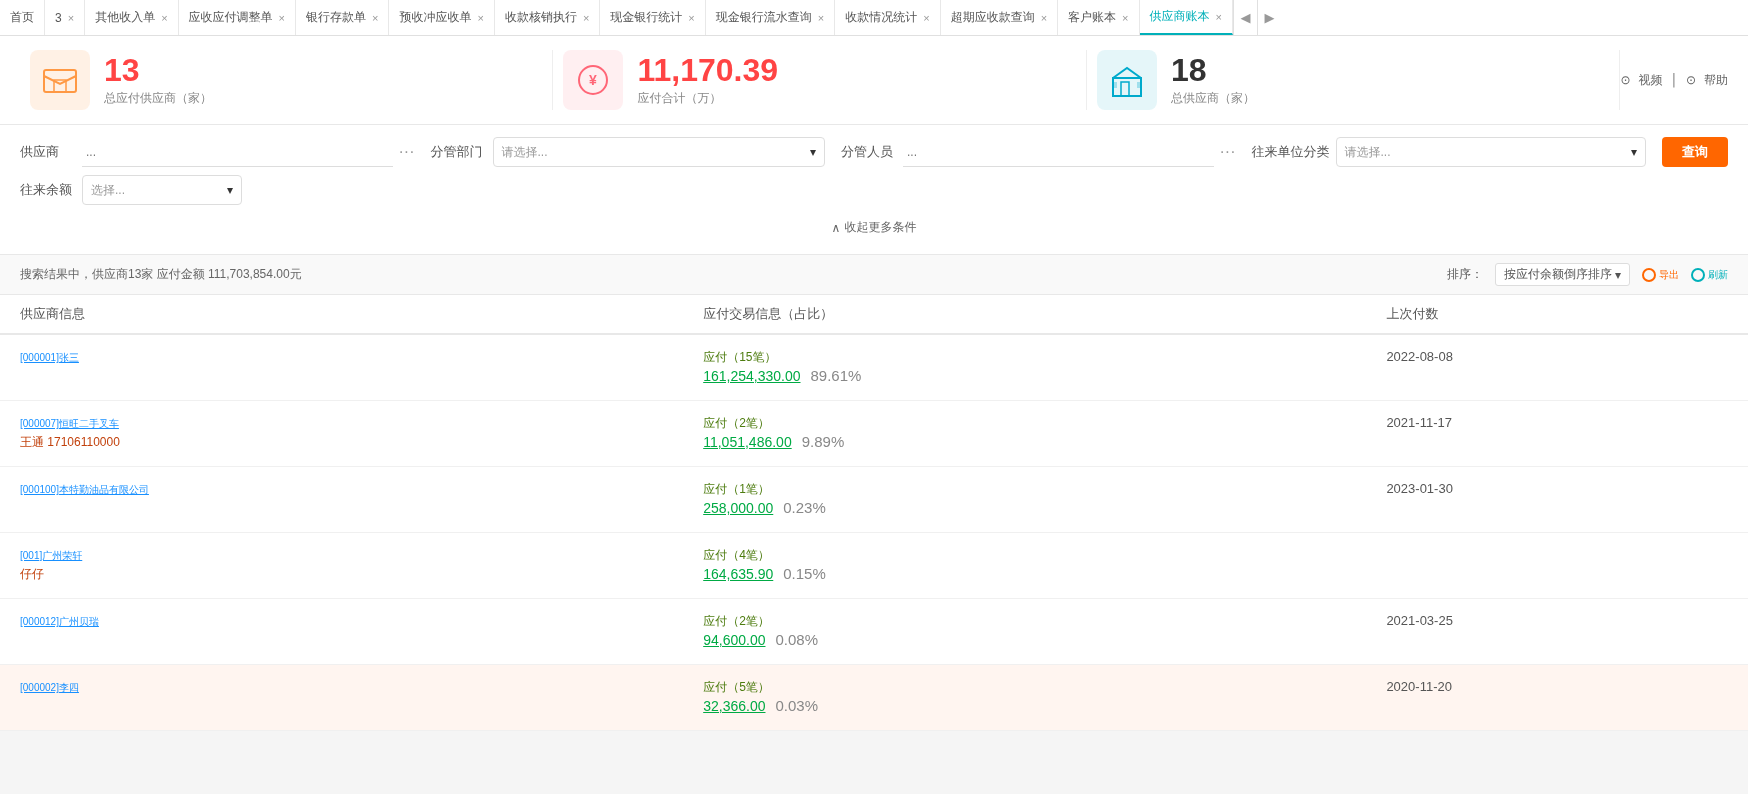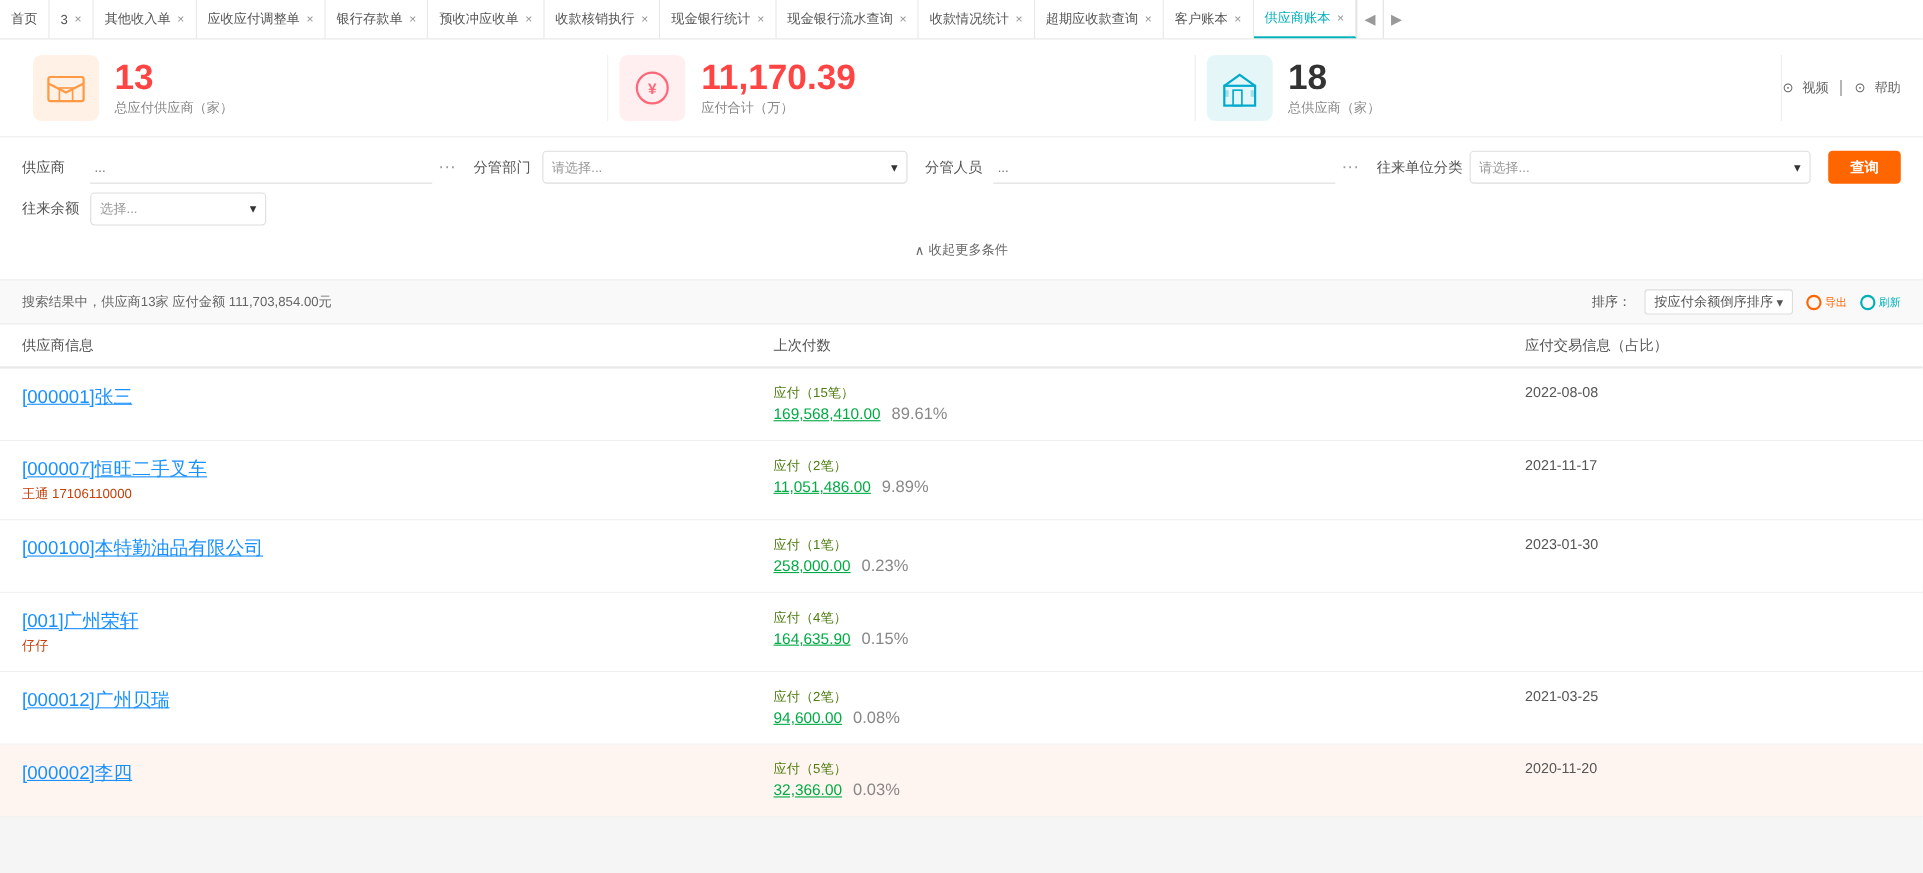--- a/index.html
+++ b/index.html
@@ -238,21 +238,21 @@
       grid-template-columns: 2fr 2fr 1fr;
       padding: 14px 20px;
       border-bottom: 1px solid #f0f0f0;
       align-items: start;
     }
     .table-row.highlighted { background: #fff5f0; }
     .supplier-link {
       color: #1890ff;
       text-decoration: underline;
       cursor: pointer;
-      font-size: 17px;
+      font-size: 10px;
     }
     .supplier-sub {
       font-size: 12px;
       color: #c2410c;
       margin-top: 3px;
     }
     .tx-label { font-size: 12px; color: #4d7c0f; }
     .tx-amount {
       font-size: 14px;
       color: #00aa44;
@@ -453,36 +453,36 @@
     <div class="action-btn refresh-btn">
       <span class="circle-icon" style="border-color:#00b0b9;"></span>
       <span>刷新</span>
     </div>
   </div>
 </div>
 
 <div class="data-table">
   <div class="table-header">
     <div>供应商信息</div>
+    <div>应付交易信息（占比）</div>
     <div>上次付数</div>
-    <div>应付交易信息（占比）</div>
   </div>
 
   <div id="table-body">
       <div class="table-row">
     <div>
       <div>
         <span class="supplier-link">[000001]张三</span>
       </div>
 
     </div>
     <div>
       <div class="tx-label">应付（15笔）</div>
       <div class="tx-row">
-        <span class="tx-amount">169,568,410.00</span>
+        <span class="tx-amount">161,254,330.00</span>
         <span class="tx-pct">89.61%</span>
       </div>
     </div>
     <div>
       <span class="last-pay">2022-08-08</span>
     </div>
   </div>
       <div class="table-row">
     <div>
       <div>

